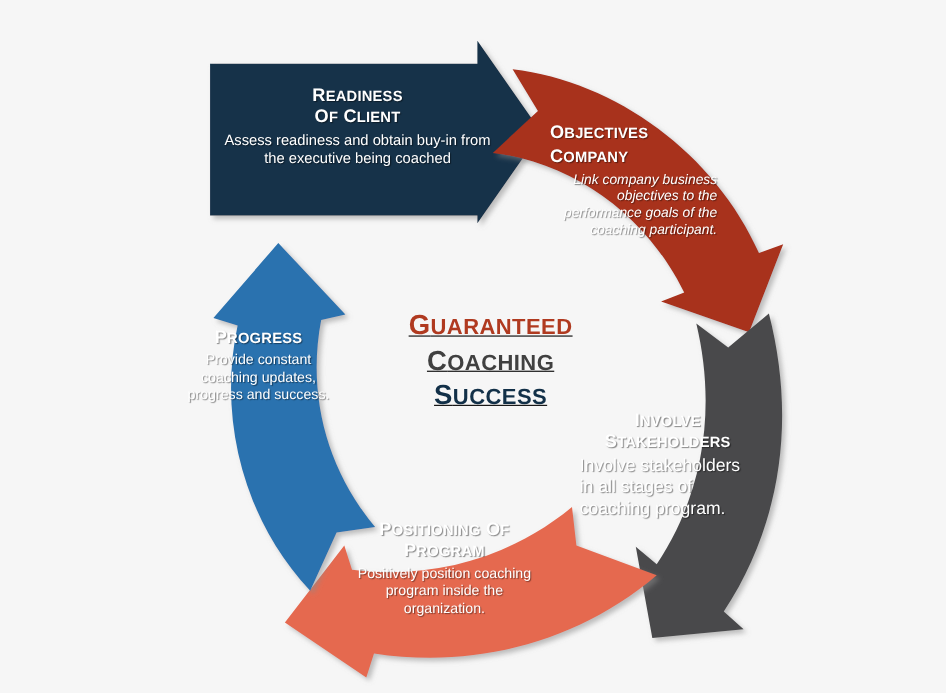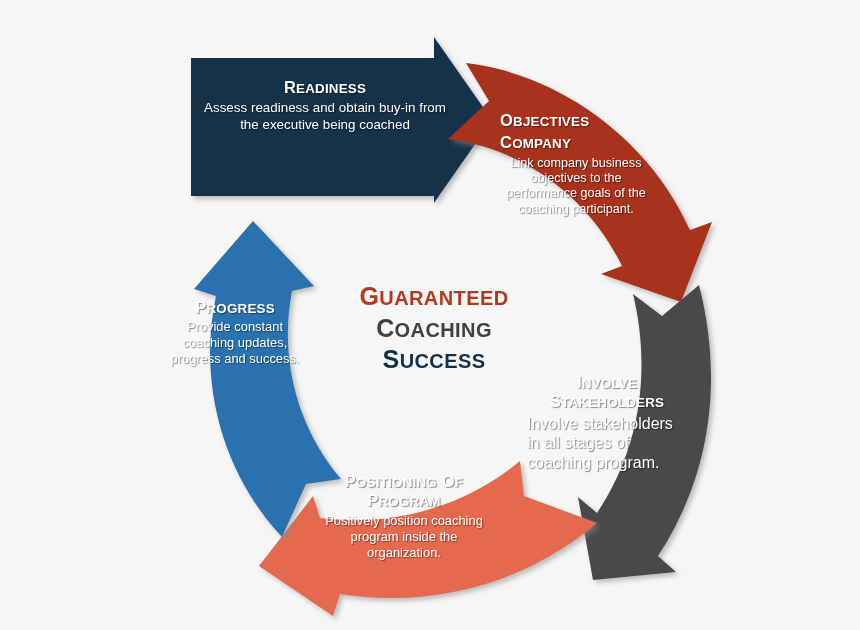--- a/index.html
+++ b/index.html
@@ -55,25 +55,26 @@
     left: 196px; top: 78px; width: 258px;
     text-align: center;
   }
   #txt-readiness .seg-body { font-size: 13.4px; line-height: 1.22; margin-top: 3px;}
 
   #txt-include {
     left: 500px; top: 110px; width: 160px;
     text-align: left;
   }
   #txt-include .seg-body {
-    text-align: center;
+    text-align: right;
     font-size: 12.6px;
     line-height: 1.22;
     width: 152px;
     margin-top: 2px;
+    font-style: italic;
   }
   #txt-include .seg-title { line-height: 1.32; }
 
   #txt-involve {
     left: 527px; top: 373px; width: 160px;
     text-align: center;
   }
   #txt-involve .seg-body {
     text-align: left;
     font-size: 16px;
@@ -89,24 +90,25 @@
 
   #txt-progress {
     left: 160px; top: 298px; width: 150px;
     text-align: center;
   }
   #txt-progress .seg-body { font-size: 12.9px; line-height: 1.23; margin-top: 2px;}
 
   
   #center-title {
     position: absolute;
-    left: 318px; top: 281px;
+    left: 330px; top: 281px;
     width: 232px;
     text-align: center;
     line-height: 1.26;
+    text-decoration: underline;
   }
   #center-title .line {
     font-weight: bold;
     text-transform: uppercase;
     display: block;
     letter-spacing: .4px;
   }
   #center-title .line .c1 { font-size: 25px; }
   #center-title .line .rest { font-size: 20px; }
   #center-title .line-1 { color: #b03a20; }
@@ -180,20 +182,23 @@
                L 292,291
                C 279,358 297,427 341,479
                L 306,484
                Z" fill="#2a72af"></path>
     </g>
   </svg>
 
   <div class="seg-text" id="txt-readiness">
     <div class="seg-title sc">
       <span class="c1">R<span class="rest">eadiness</span></span>
+    </div>
+    <div class="seg-title sc">
+      <span class="c1">o<span class="rest">f</span> C<span class="rest">lient</span></span>
     </div>
     <div class="seg-body">Assess readiness and obtain buy-in from the executive being coached</div>
   </div>
 
   <div class="seg-text" id="txt-include">
     <div class="seg-title sc">
       <span class="c1">O<span class="rest">bjectives</span></span>
     </div>
     <div class="seg-title sc">
       <span class="c1">C<span class="rest">ompany</span></span>

